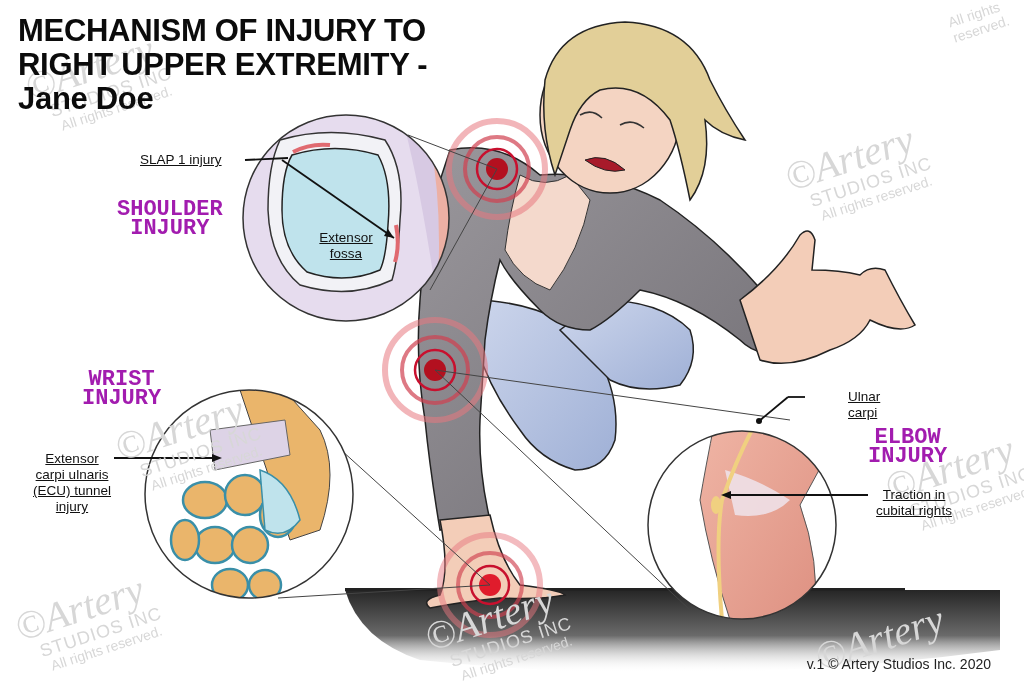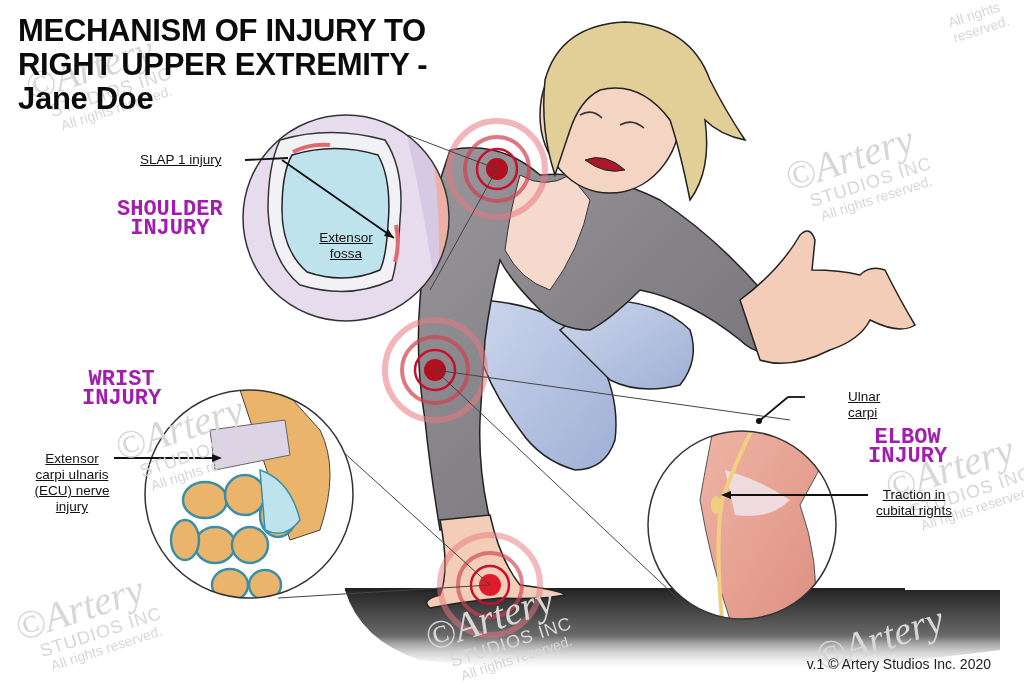--- a/index.html
+++ b/index.html
@@ -223,21 +223,21 @@
     <div>fossa</div>
   </div>
 
   <div class="heading" style="left:82px;top:370px;">
     <div>WRIST</div>
     <div>INJURY</div>
   </div>
   <div class="label center" style="left:16px;top:451px;width:112px;">
     <div>Extensor</div>
     <div>carpi ulnaris</div>
-    <div>(ECU) nerve</div>
+    <div>(ECU) tunnel</div>
     <div>injury</div>
   </div>
 
   <div class="label" style="left:818px;top:389px;margin-left:30px;">
     <div>Ulnar</div>
     <div>carpi</div>
   </div>
   <div class="heading" style="left:868px;top:428px;text-align:center;">
     <div>ELBOW</div>
     <div>INJURY</div>

